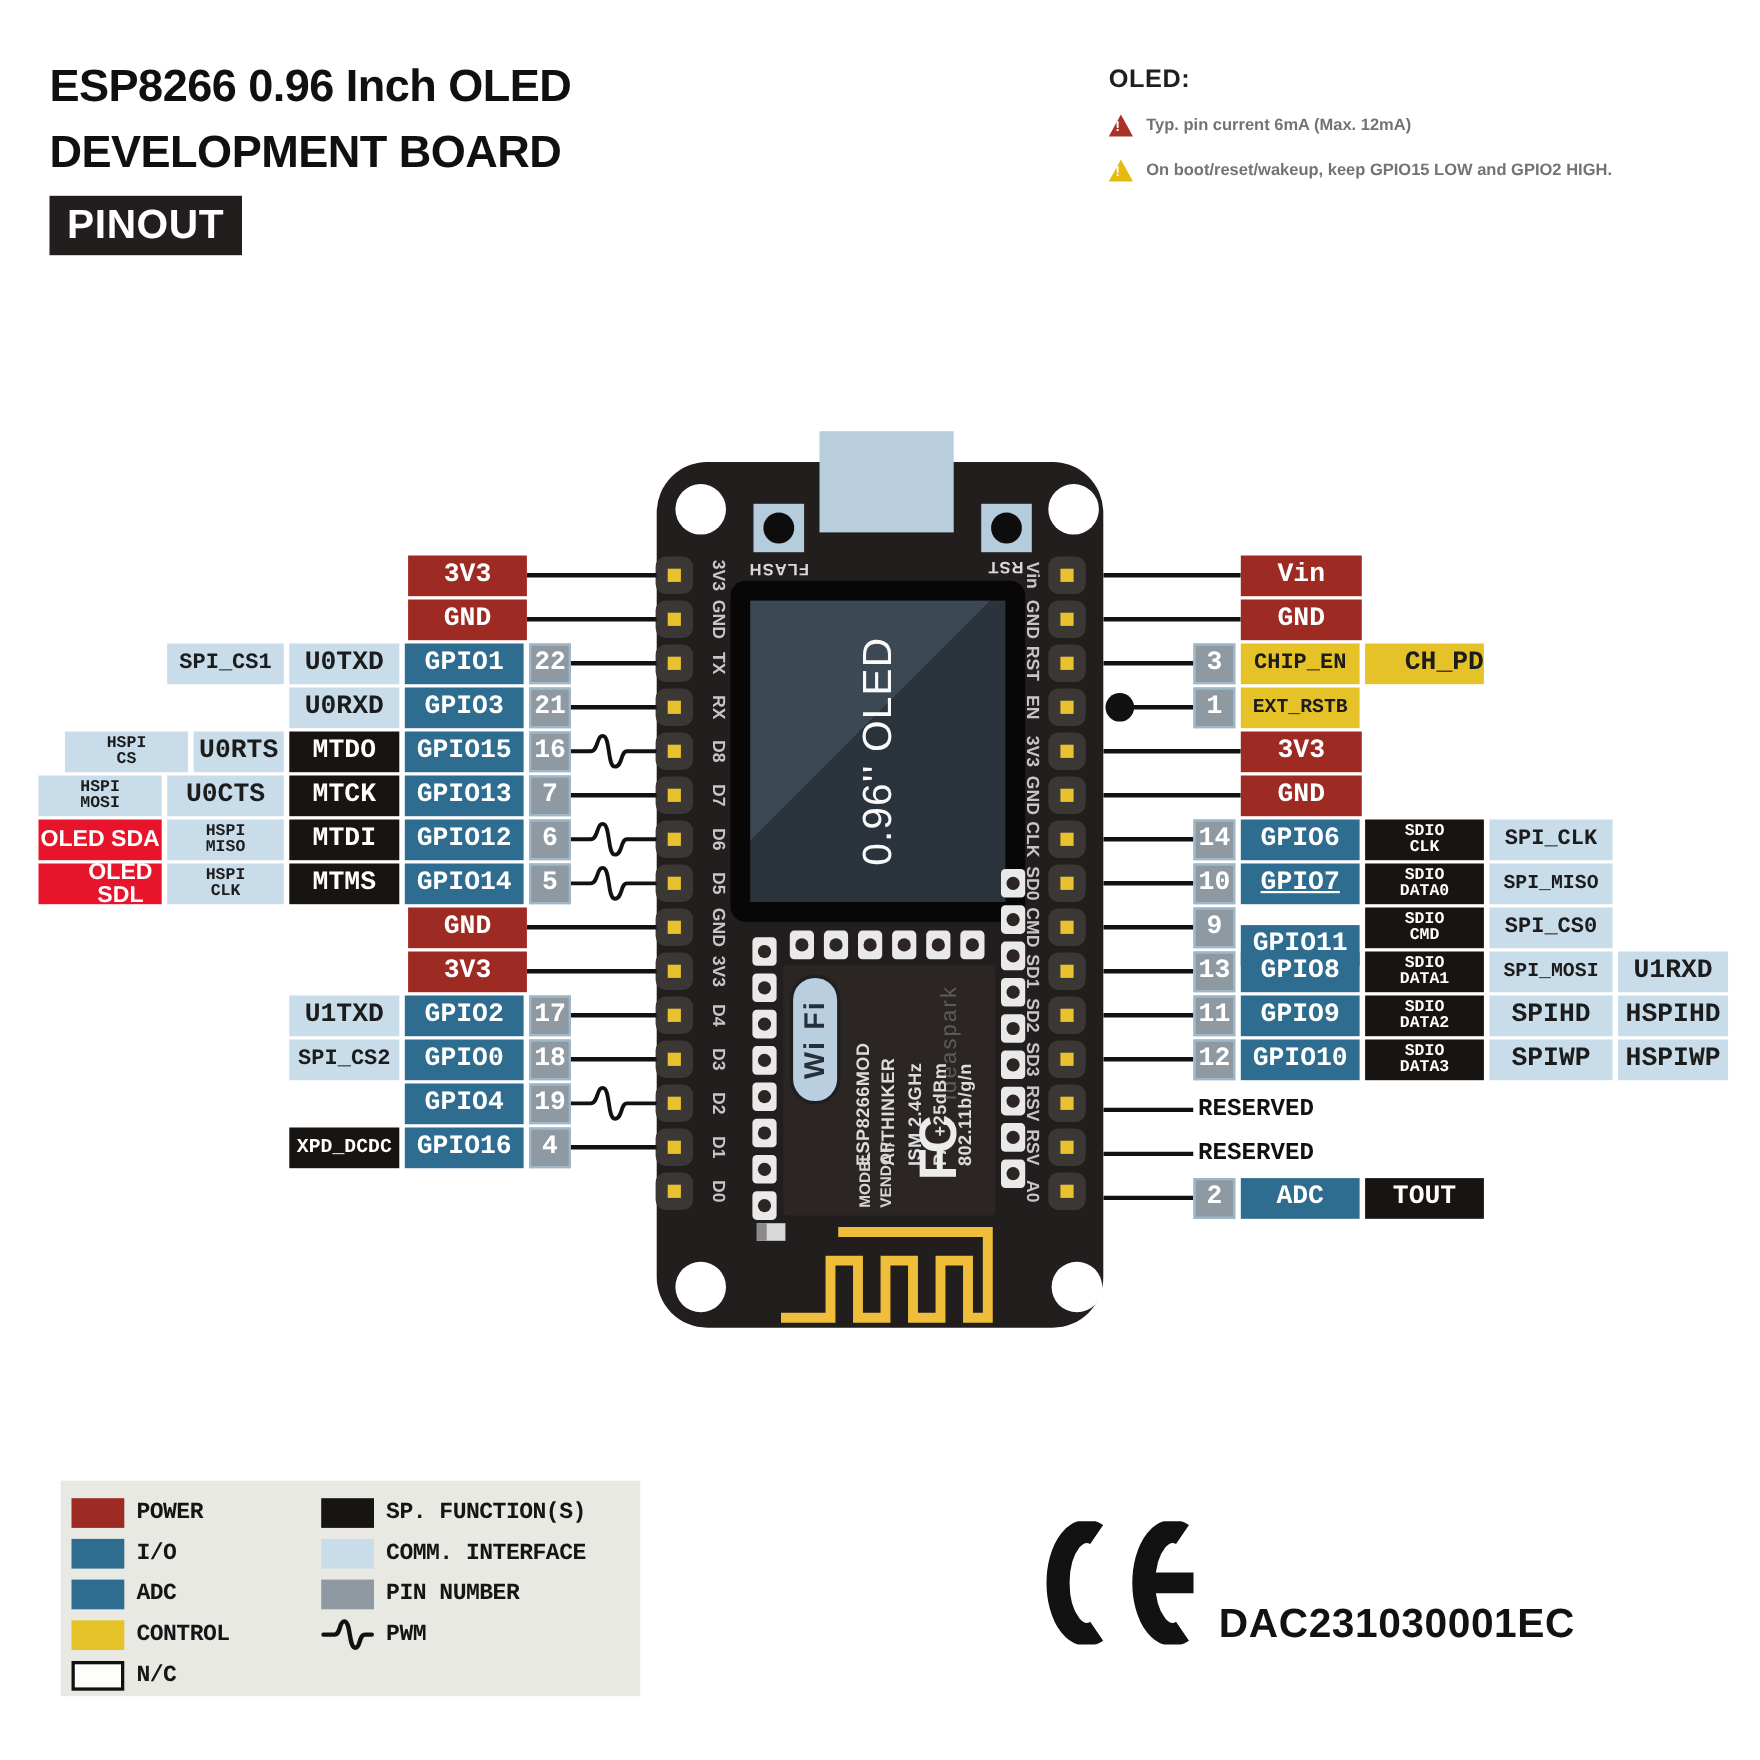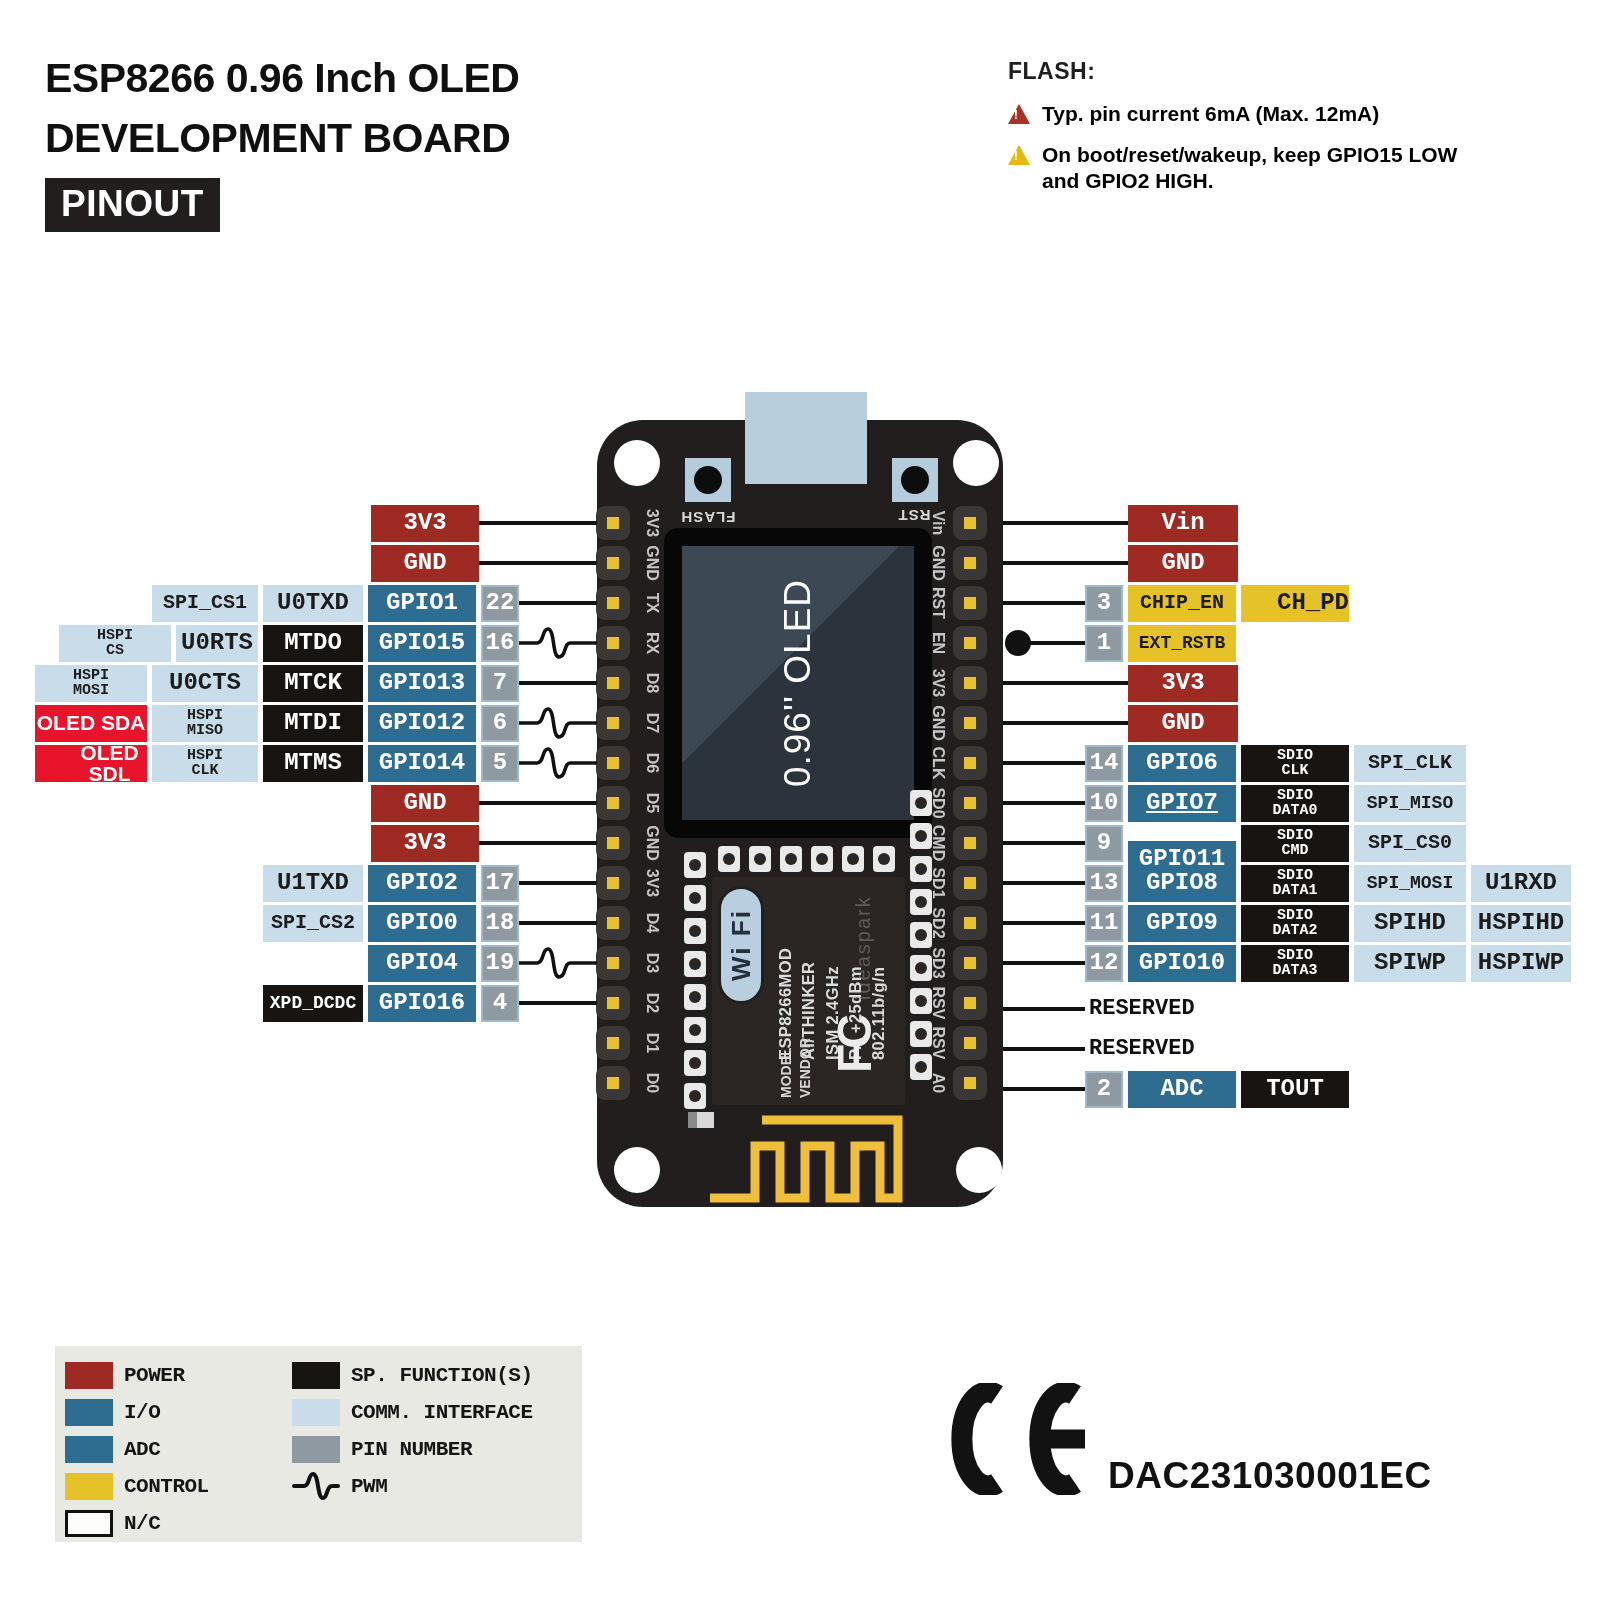--- a/index.html
+++ b/index.html
@@ -10,21 +10,21 @@
   .title{position:absolute;left:45px;top:48px;font-size:41px;font-weight:700;line-height:60px;letter-spacing:-.5px;color:#101010;white-space:nowrap}
   .badge{position:absolute;left:45px;top:178px;background:#221e1d;color:#fff;font-size:37px;font-weight:700;padding:5px 16px 7px;letter-spacing:.5px}
 
   
   .notes{position:absolute;left:1008px;top:58px;width:470px}
   .nheading{font-size:23px;font-weight:700;color:#1f1f1f;margin-bottom:16px;letter-spacing:.5px}
   .note{display:flex;gap:12px;margin-bottom:15px}
   .nicon{flex:0 0 22px;width:0;height:0;border-left:11px solid transparent;border-right:11px solid transparent;border-bottom:20px solid #a93226;position:relative;margin-top:3px}
   .nicon.yellow{border-bottom-color:#e5b90e}
   .nicon::after{content:"!";position:absolute;left:-14px;top:3px;width:22px;text-align:center;color:#fff;font-size:13px;font-weight:700}
-  .ntext{font-size:21px;font-weight:700;color:#000000;line-height:26px}
+  .ntext{font-size:15px;font-weight:700;color:#737373;line-height:26px}
 
   
   .rows{position:absolute;top:503px;width:597px}
   .rows.leftc{left:0}
   .rows.rightc{left:1003px}
   .prow{display:flex;height:40px;align-items:center;justify-content:flex-end}
   .prow.right{justify-content:flex-start}
   .cell{height:37px;margin-left:5px;display:flex;align-items:center;justify-content:center;
         font-family:"Liberation Mono","DejaVu Sans Mono",monospace;font-weight:700;font-size:24px;
         color:#fff;white-space:pre-line;text-align:center;line-height:1.02}
@@ -94,21 +94,21 @@
 
 <div id="canvas">
 
   <div class="title">
     <div>ESP8266 0.96 Inch OLED</div>
     <div>DEVELOPMENT BOARD</div>
   </div>
   <div class="badge">PINOUT</div>
 
   <div class="notes">
-    <div class="nheading">FLASH:</div>
+    <div class="nheading">OLED:</div>
     <div>
         <div class="note">
           <div class="nicon red"></div>
           <div class="ntext">Typ. pin current 6mA (Max. 12mA)</div>
         </div>
         <div class="note">
           <div class="nicon yellow"></div>
           <div class="ntext">On boot/reset/wakeup, keep GPIO15 LOW and GPIO2 HIGH.</div>
         </div>
       </div>
@@ -255,20 +255,28 @@
       <div class="prow">
         <div class="cell comm f20" style="width: 106px;">SPI_CS1</div>
         <div class="cell comm" style="width: 100px;">U0TXD</div>
         <div class="cell io" style="width: 108px;">GPIO1</div>
         <div class="cell pin" style="width: 38px;">22</div>
         <svg width="78" height="40" viewBox="0 0 78 40">
           <path d="M0 20 H78" stroke-width="4" fill="none" stroke="#111"></path>
         </svg>
       </div>
       <div class="prow">
+        <div class="cell comm" style="width: 100px;">U0RXD</div>
+        <div class="cell io" style="width: 108px;">GPIO3</div>
+        <div class="cell pin" style="width: 38px;">21</div>
+        <svg width="78" height="40" viewBox="0 0 78 40">
+          <path d="M0 20 H78" stroke-width="4" fill="none" stroke="#111"></path>
+        </svg>
+      </div>
+      <div class="prow">
         <div class="cell comm two" style="width: 112px;">HSPI
 CS</div>
         <div class="cell comm" style="width: 82px;">U0RTS</div>
         <div class="cell special" style="width: 100px;">MTDO</div>
         <div class="cell io" style="width: 108px;">GPIO15</div>
         <div class="cell pin" style="width: 38px;">16</div>
         <svg width="78" height="40" viewBox="0 0 78 40">
           <path d="M0 20 H18 c7 0 5 -14 11 -14 c7 0 4 28 11 28 c7 0 5 -14 11 -14 H78" stroke-width="3.5" fill="none" stroke="#111"></path>
         </svg>
       </div>

